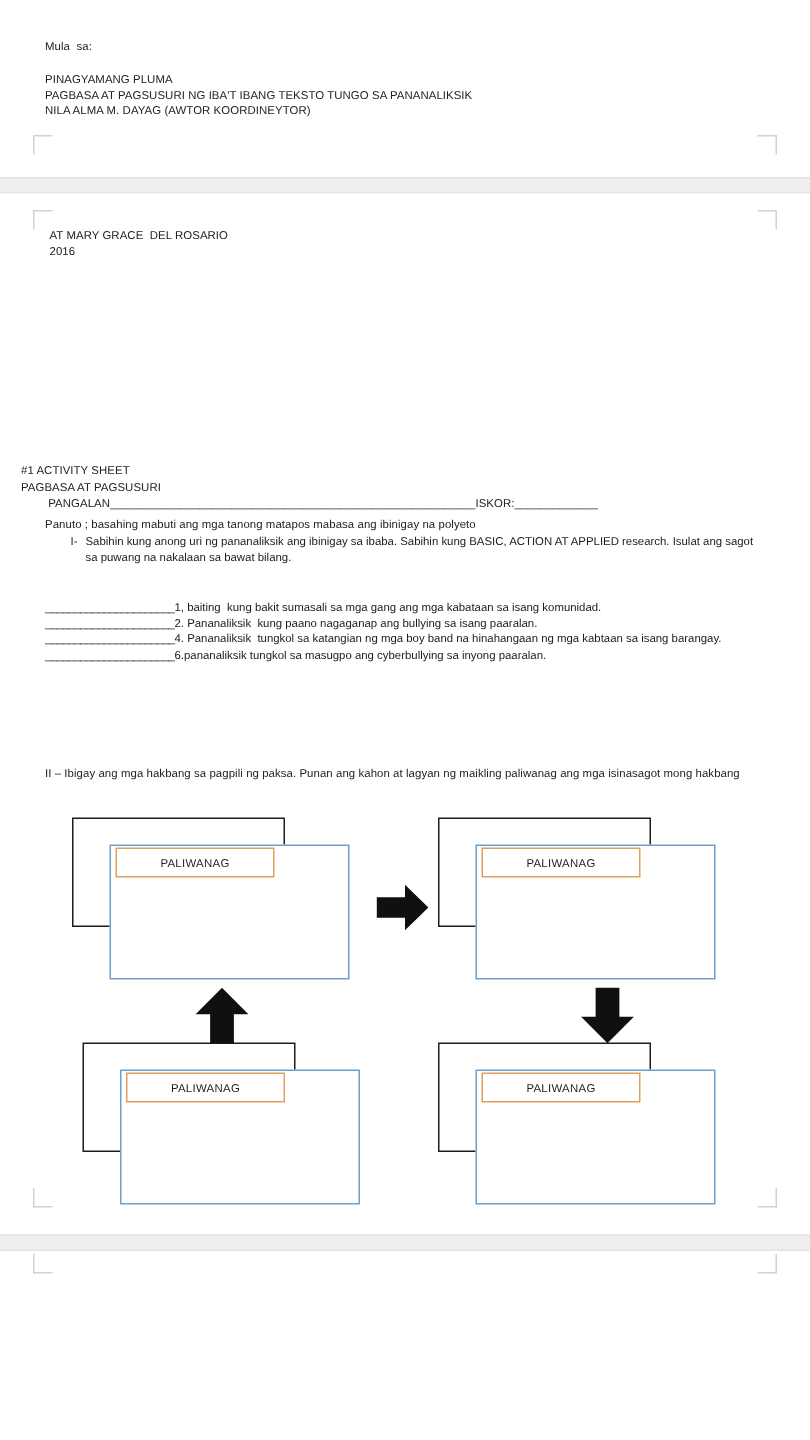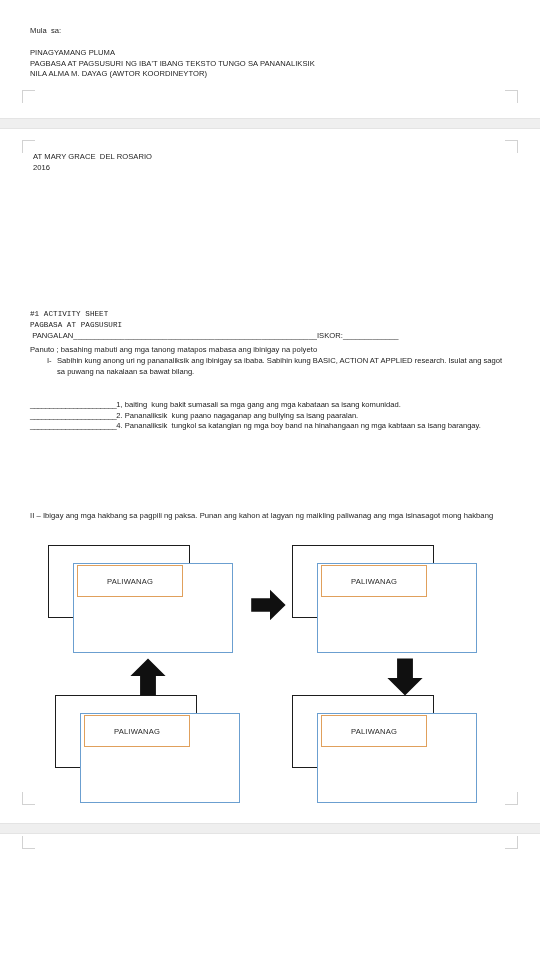--- a/index.html
+++ b/index.html
@@ -61,21 +61,21 @@
     font-size: 7.6px;
     line-height: 10.6px;
     letter-spacing: 0.05px;
     white-space: pre-wrap;
     color: #222222;
   }
   .src-head { left: 30px; top: 26px; width: 470px; }
   .src-body { left: 30px; top: 48px; width: 470px; }
   .cred     { left: 33px; top: 152px; width: 460px; }
 
-  .sheet-head { left: 30px; top: 309px; width: 470px; font-family: Liberation Mono, monospace; }
+  .sheet-head { left: 14px; top: 309px; width: 470px; }
   .nameline   { left: 30px; top: 331px; width: 470px; }
   .panuto     { left: 30px; top: 345px; width: 480px; }
 
   .roman-row {
     position: absolute;
     left: 30px;
     top: 356px;
     width: 478px;
     display: flex;
     font-size: 7.6px;
@@ -115,21 +115,21 @@
     position: absolute;
     left: 25px; top: 18px;
     width: 160px; height: 90px;
     border: 1.3px solid #6b9fd0;
     box-sizing: border-box;
     background: #ffffff;
   }
   .label-box {
     position: absolute;
     left: 29px; top: 20px;
-    width: 106px; height: 32px;
+    width: 106px; height: 20px;
     border: 1.4px solid #e0a05c;
     box-sizing: border-box;
     background: #ffffff;
     display: flex;
     align-items: center;
     justify-content: center;
     font-size: 7.6px;
     letter-spacing: 0.2px;
     color: #1f1f1f;
   }
@@ -173,20 +173,21 @@
 
 <div class="roman-row">
   <span class="roman-label">I-</span>
   <span class="roman-text">Sabihin kung anong uri ng pananaliksik ang ibinigay sa ibaba. Sabihin kung BASIC, ACTION AT APPLIED research. Isulat ang sagot sa puwang na nakalaan sa bawat bilang.</span>
 </div>
 
 <div class="items">
   <div class="item"><span class="blank">______________________</span><span>1, baiting  kung bakit sumasali sa mga gang ang mga kabataan sa isang komunidad.</span></div>
   <div class="item"><span class="blank">______________________</span><span>2. Pananaliksik  kung paano nagaganap ang bullying sa isang paaralan.</span></div>
   <div class="item"><span class="blank">______________________</span><span>4. Pananaliksik  tungkol sa katangian ng mga boy band na hinahangaan ng mga kabtaan sa isang barangay.</span></div>
+  <div class="item"><span class="blank">______________________</span><span>6.pananaliksik tungkol sa masugpo ang cyberbullying sa inyong paaralan.</span></div>
 </div>
 
 <div class="tx part2">II – Ibigay ang mga hakbang sa pagpili ng paksa. Punan ang kahon at lagyan ng maikling paliwanag ang mga isinasagot mong hakbang</div>
 
 <div class="diagram">
 
   <div class="group g-tl">
     <div class="box-back"></div>
     <div class="box-front"></div>
     <div class="label-box">

